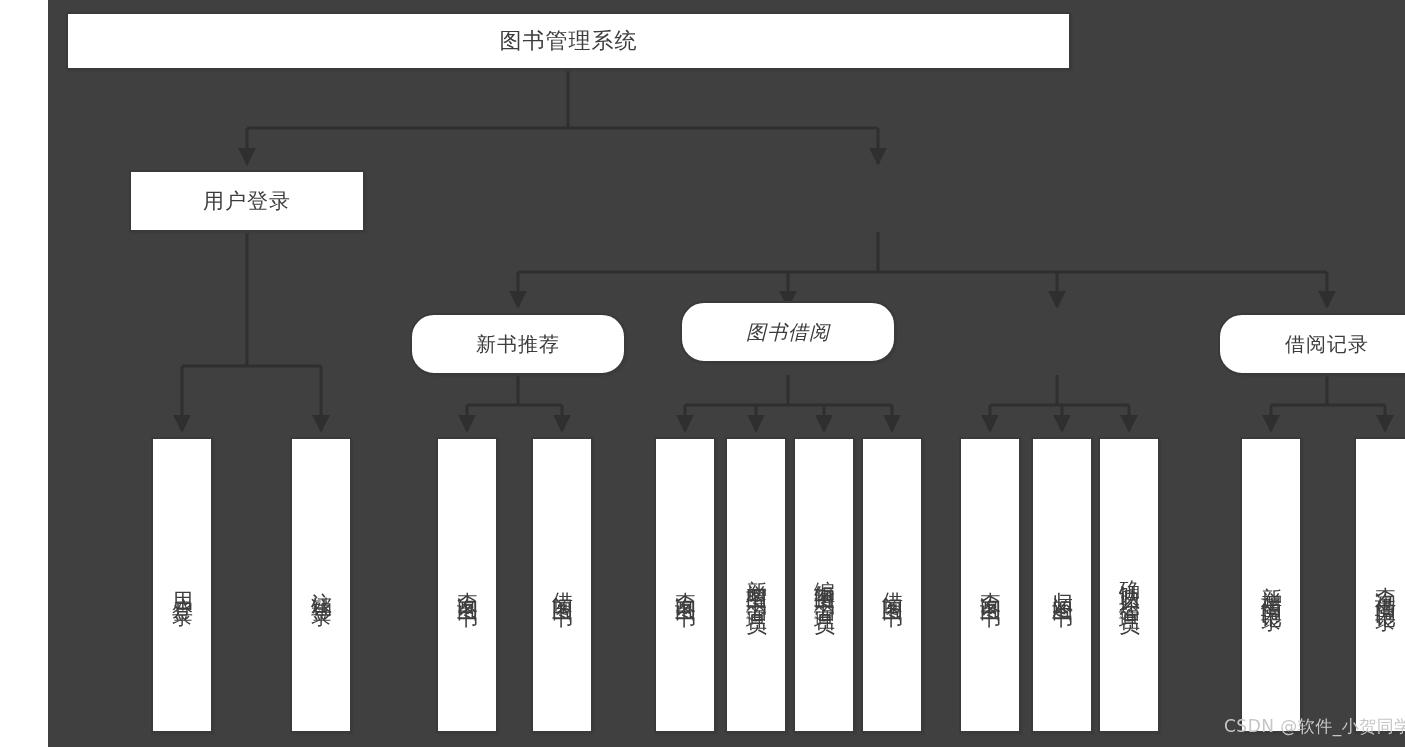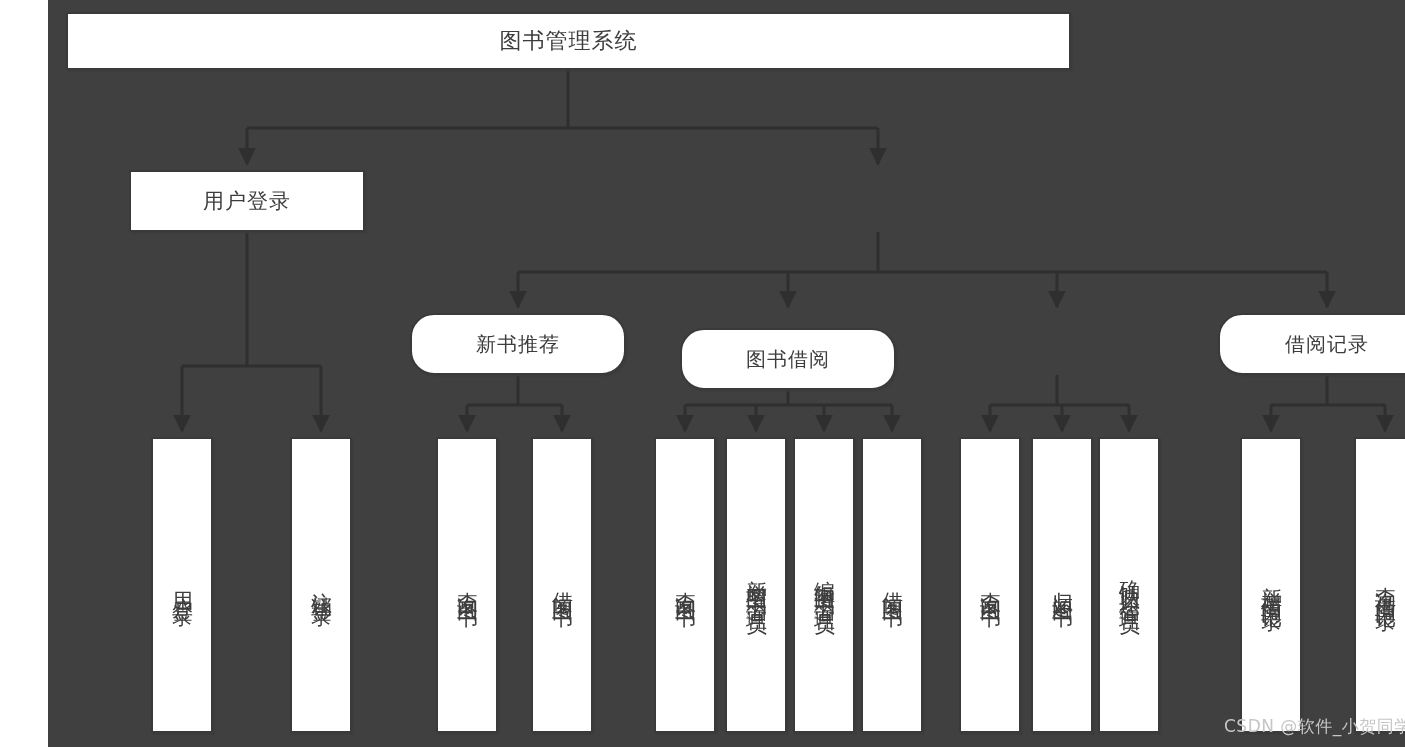--- a/index.html
+++ b/index.html
@@ -143,21 +143,21 @@
     <span>图书管理系统</span>
   </div>
 
   <div class="node level1" style="left:81px; top:170px; width:236px; height:62px;">
     <span>用户登录</span>
   </div>
 
   <div class="node level2" style="left:362px; top:313px; width:216px; height:62px;">
     <span>新书推荐</span>
   </div>
-  <div class="node level2" style="left:632px; top:328px; width:216px; height:62px;">
+  <div class="node level2" style="left:632px; top:301px; width:216px; height:62px;font-style:italic;">
     <span>图书借阅</span>
   </div>
   <div class="node level2" style="left:1170px; top:313px; width:218px; height:62px;">
     <span>借阅记录</span>
   </div>
 
   <div class="node leaf" style="left:103px; top:437px; width:62px; height:296px;">
     <span class="vtext">用户登录</span>
   </div>
   <div class="node leaf" style="left:242px; top:437px; width:62px; height:296px;">

